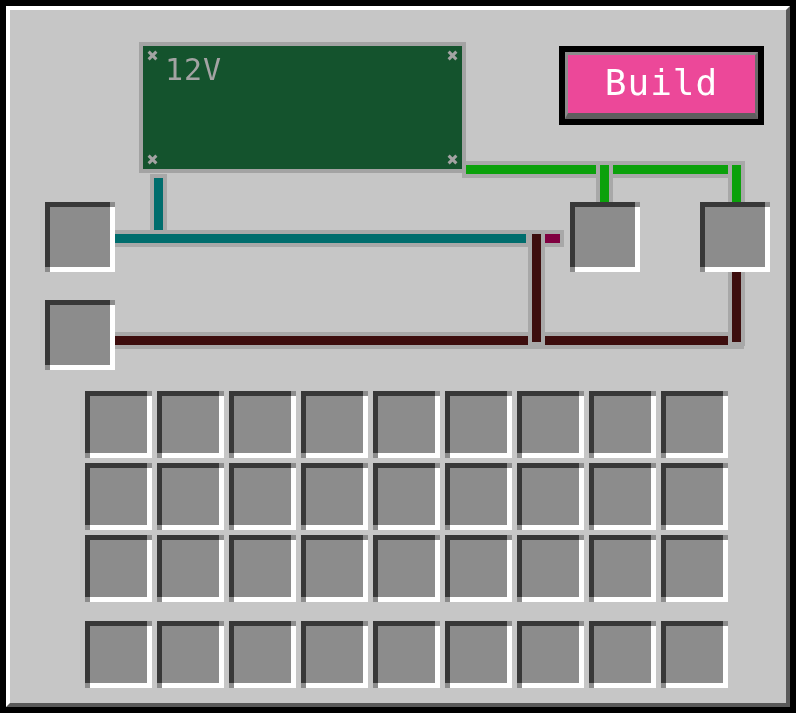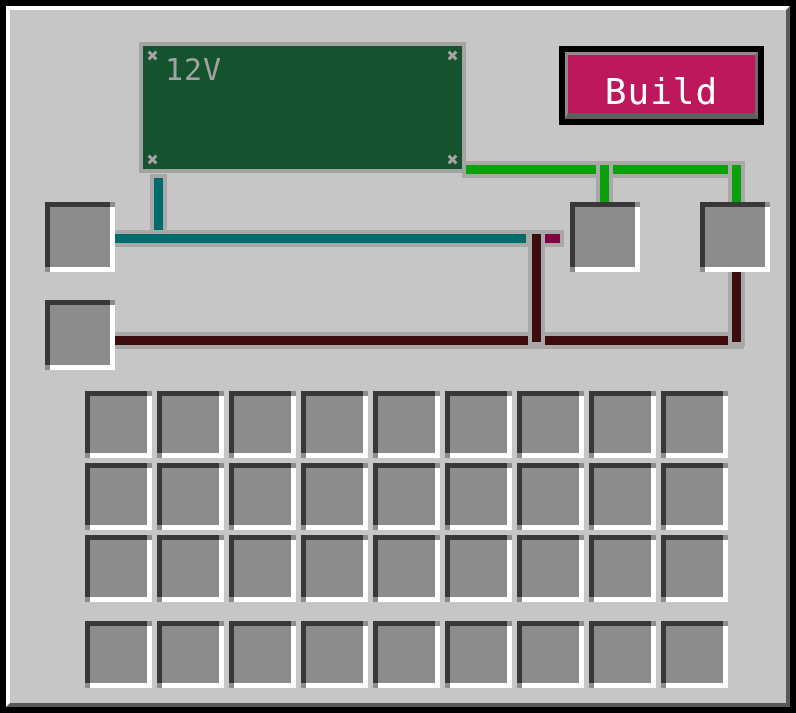--- a/index.html
+++ b/index.html
@@ -86,28 +86,28 @@
   #build-button {
     position: absolute;
     box-sizing: border-box;
     background: #7a7a7a;
     border: 6px solid #000000;
     cursor: pointer;
   }
   #build-button .btn-face {
     position: absolute;
     left: 0; top: 0; right: 0; bottom: 0;
-    background: #be185d;
+    background: #ec4899;
     border-top: 3px solid #8c8c8c;
     border-left: 3px solid #8c8c8c;
     border-right: 3px solid #6b6b6b;
     border-bottom: 6px solid #5e5e5e;
     box-sizing: border-box;
     display: flex;
-    align-items: flex-end;
+    align-items: center;
     justify-content: center;
   }
   #build-button .btn-label {
     color: #ffffff;
     font-size: 36px;
     font-family: "DejaVu Sans Mono", monospace;
     letter-spacing: 1px;
     line-height: 36px;
     margin-bottom: 3px;
   }

